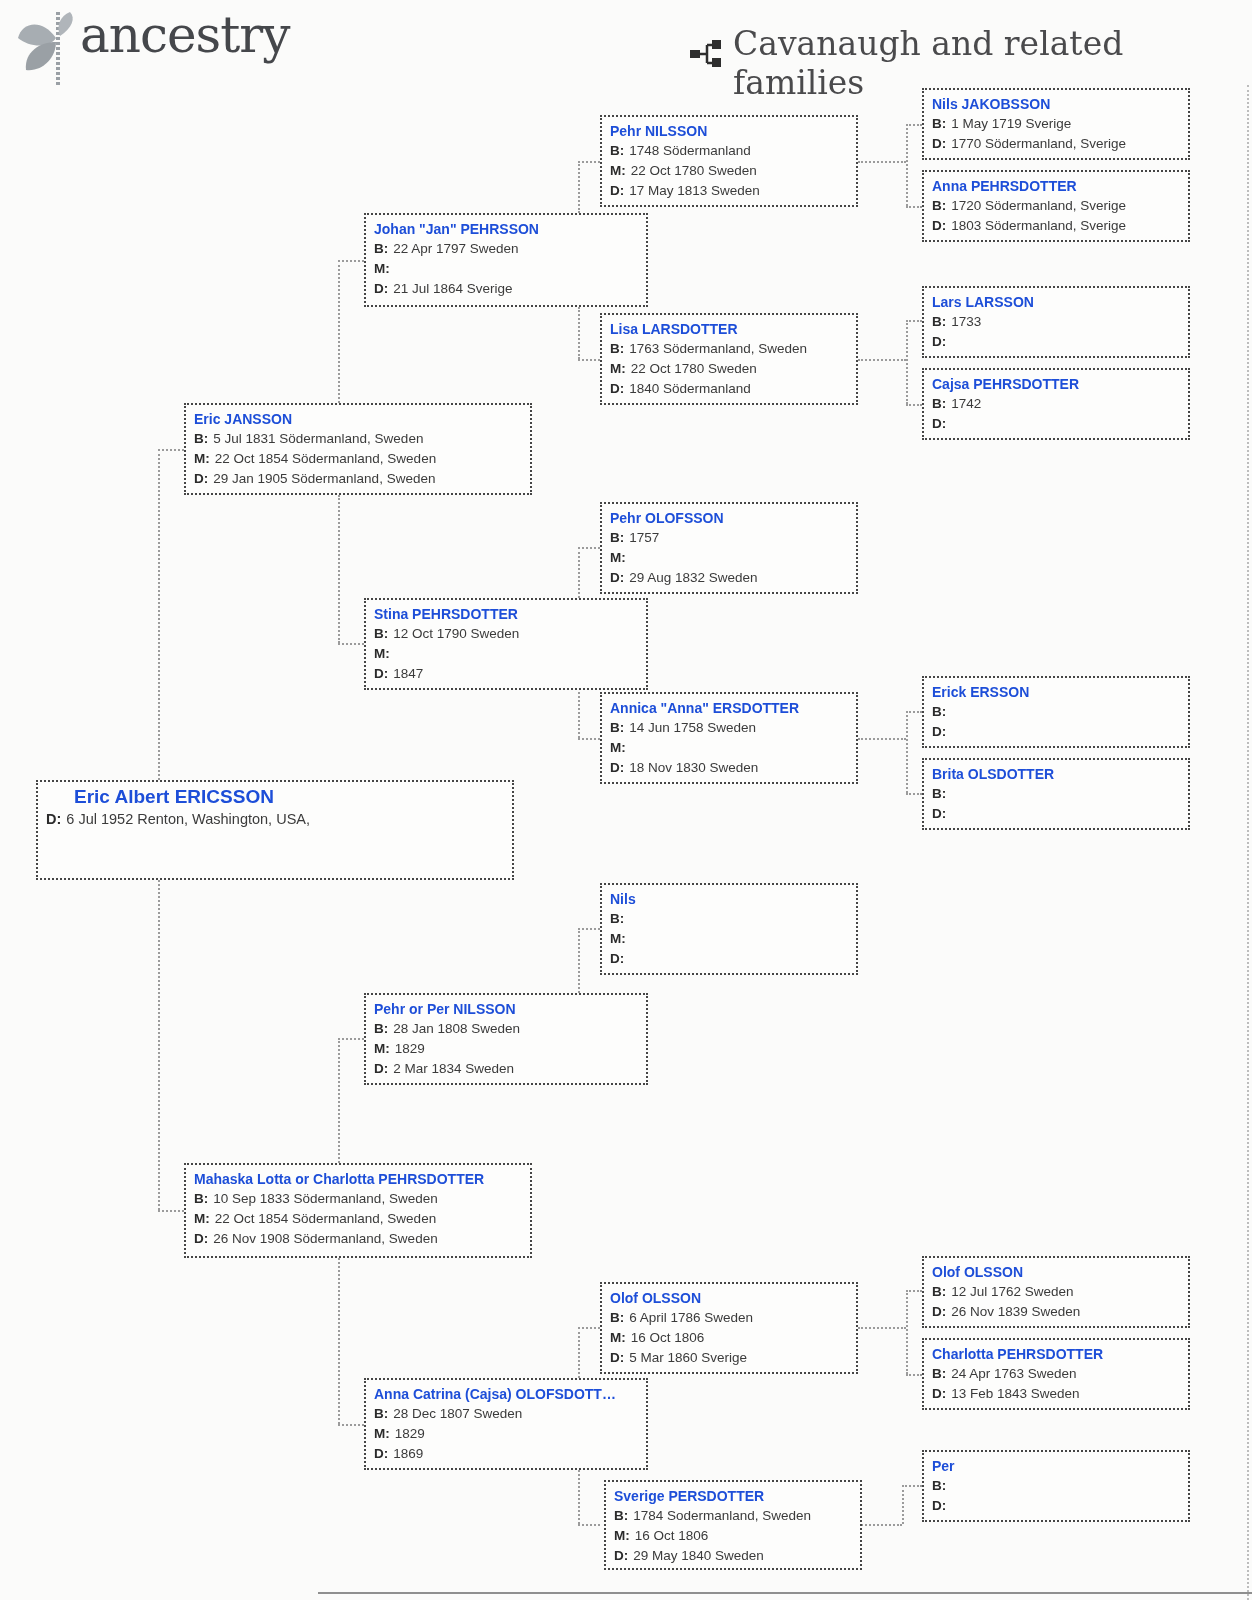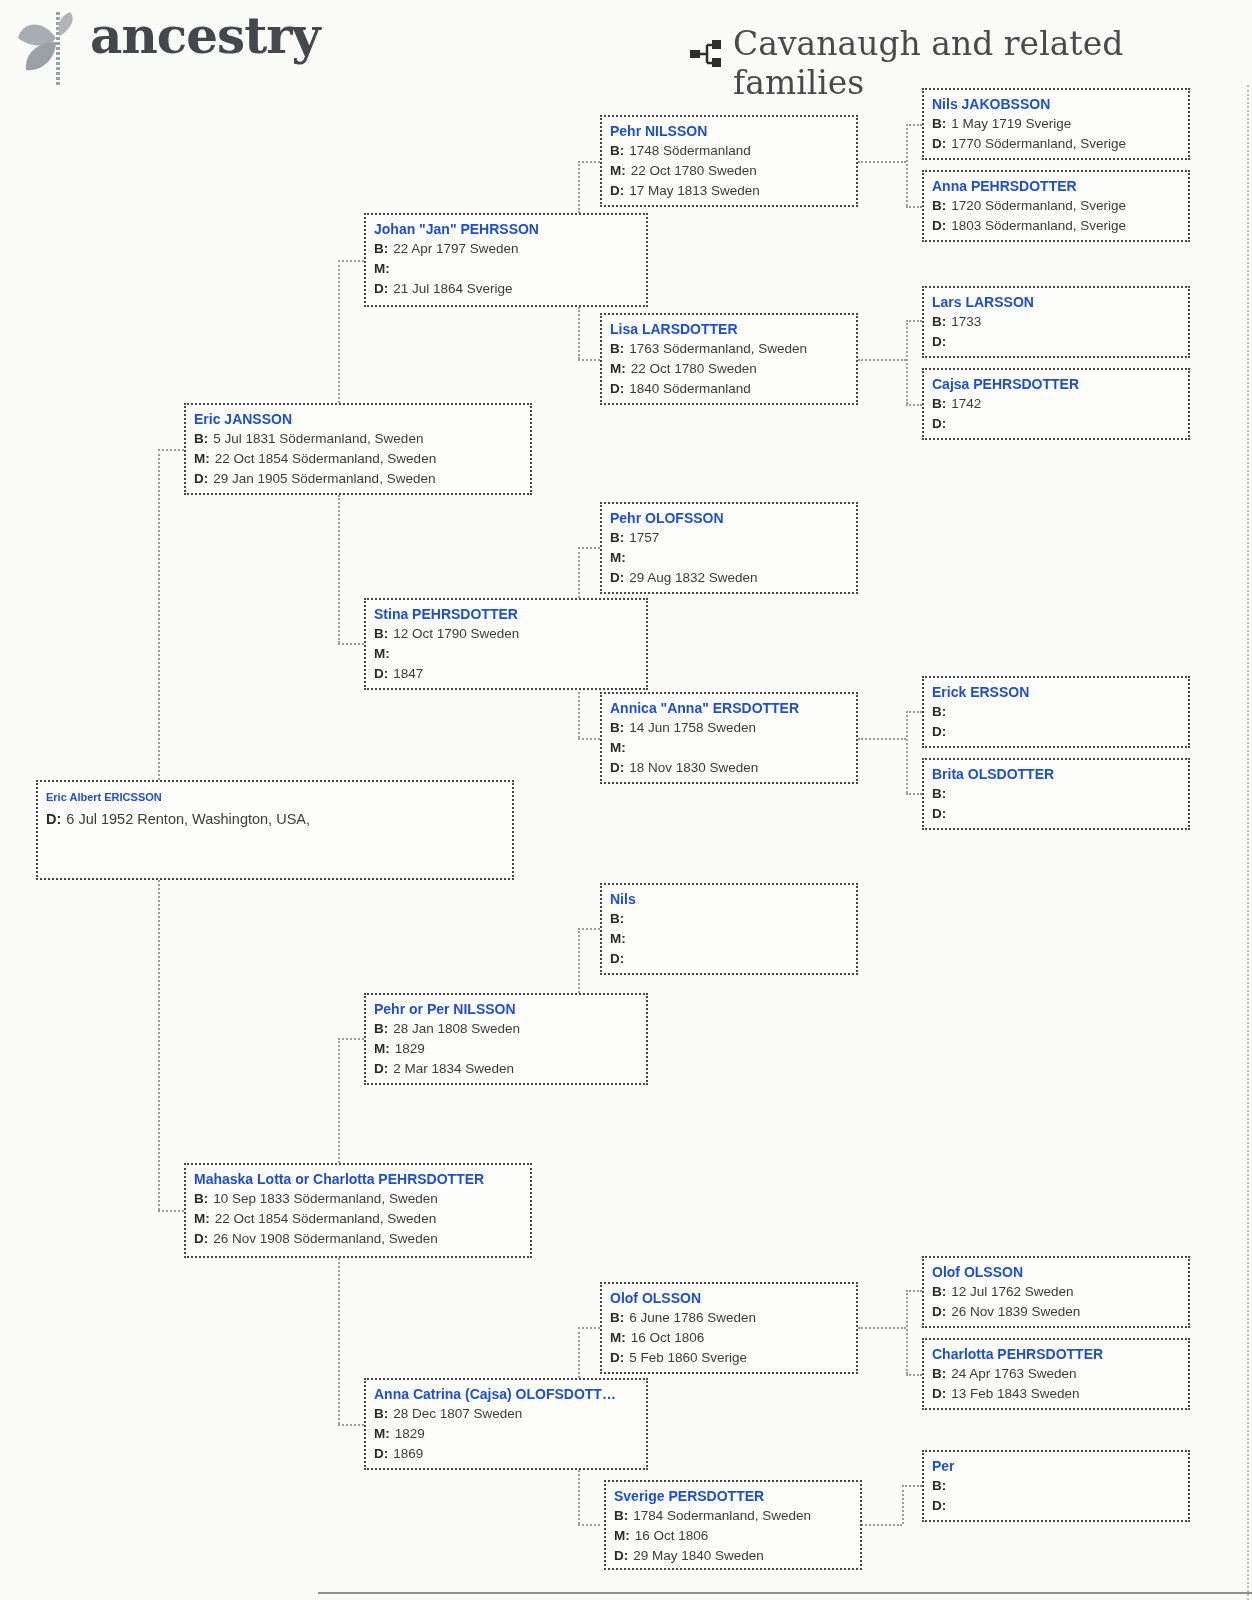--- a/index.html
+++ b/index.html
@@ -5,43 +5,43 @@
   html,body{margin:0;padding:0;}
   body{
     width:1252px;height:1600px;position:relative;overflow:hidden;
     background:#fbfbfa;
     font-family:"Liberation Sans", sans-serif;
     color:#2e2e2e;
   }
   
   .brand-icon{position:absolute;left:12px;top:8px;width:66px;height:82px;}
   .brand-word{
-    position:absolute;left:90px;top:6px;
-    font-family:"DejaVu Serif", serif;font-weight:700;font-size:50px;
+    position:absolute;left:80px;top:6px;
+    font-family:"DejaVu Serif", serif;font-weight:400;font-size:50px;
     color:#45474b;letter-spacing:-1px;
   }
   .tree-title-icon{position:absolute;left:688px;top:36px;width:36px;height:36px;}
   .tree-title{
     position:absolute;left:733px;top:24px;
     font-family:"DejaVu Serif", serif;font-size:33px;color:#4a4a4c;
   }
   
   .pbox{
     position:absolute;box-sizing:border-box;
     background:#fdfdfc;
     border:2px dotted #454545;
     padding:4px 8px;
     line-height:20px;font-size:13.5px;
     overflow:hidden;white-space:nowrap;
   }
   .pname{font-weight:700;font-size:14px;color:#1d4ed8;}
   .plbl{font-weight:700;color:#2b2b2b;margin-right:5px;}
   .pval{color:#3b3b3b;}
   .pbox.root{line-height:22px;font-size:14.5px;}
-  .pbox.root .pname{font-size:11px;}
+  .pbox.root .pname{font-size:19px;margin-left:28px;}
   
   .line{position:absolute;}
   .line.v{width:0;border-left:2px dotted #9b9b9b;}
   .line.h{height:0;border-top:2px dotted #9b9b9b;}
   
   .edge-v{position:absolute;width:0;border-left:2px dotted #bcbcbc;}
   .edge-h{position:absolute;height:0;border-top:2px solid #8f8f8f;}
 </style>
 </head>
 <body>
@@ -206,23 +206,23 @@
 
 <div class="pbox" style="left:600px;top:883px;width:258px;height:92px">
   <div class="pname">Nils</div>
   <div class="prow"><span class="plbl">B:</span><span class="pval"></span></div>
   <div class="prow"><span class="plbl">M:</span><span class="pval"></span></div>
   <div class="prow"><span class="plbl">D:</span><span class="pval"></span></div>
 </div>
 
 <div class="pbox" style="left:600px;top:1282px;width:258px;height:92px">
   <div class="pname">Olof OLSSON</div>
-  <div class="prow"><span class="plbl">B:</span><span class="pval">6 June 1786 Sweden</span></div>
+  <div class="prow"><span class="plbl">B:</span><span class="pval">6 April 1786 Sweden</span></div>
   <div class="prow"><span class="plbl">M:</span><span class="pval">16 Oct 1806</span></div>
-  <div class="prow"><span class="plbl">D:</span><span class="pval">5 Feb 1860 Sverige</span></div>
+  <div class="prow"><span class="plbl">D:</span><span class="pval">5 Mar 1860 Sverige</span></div>
 </div>
 
 <div class="pbox" style="left:604px;top:1480px;width:258px;height:90px">
   <div class="pname">Sverige PERSDOTTER</div>
   <div class="prow"><span class="plbl">B:</span><span class="pval">1784 Sodermanland, Sweden</span></div>
   <div class="prow"><span class="plbl">M:</span><span class="pval">16 Oct 1806</span></div>
   <div class="prow"><span class="plbl">D:</span><span class="pval">29 May 1840 Sweden</span></div>
 </div>
 
 <div class="pbox" style="left:922px;top:88px;width:268px;height:72px">

